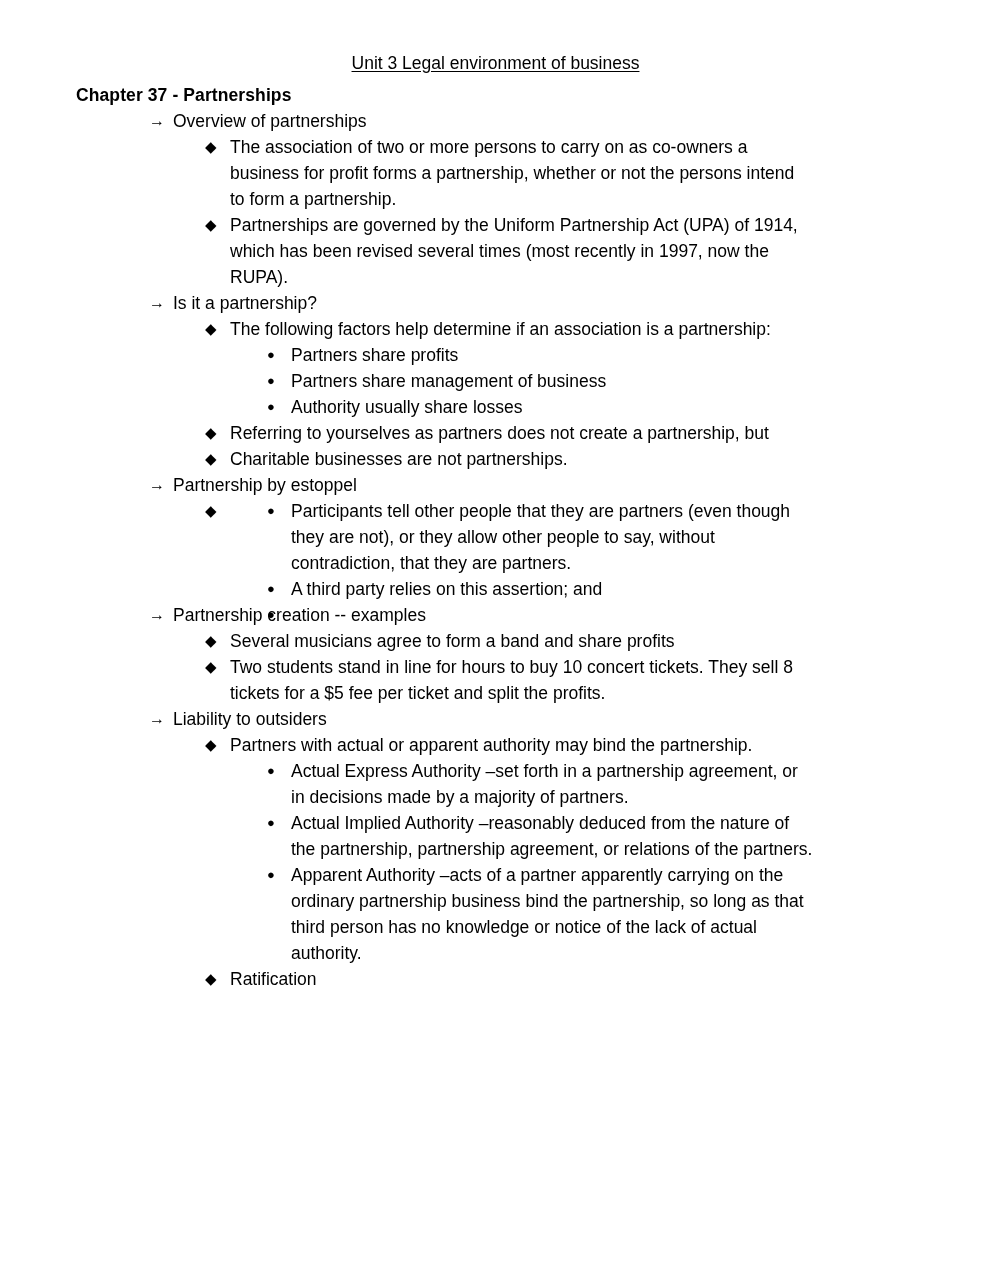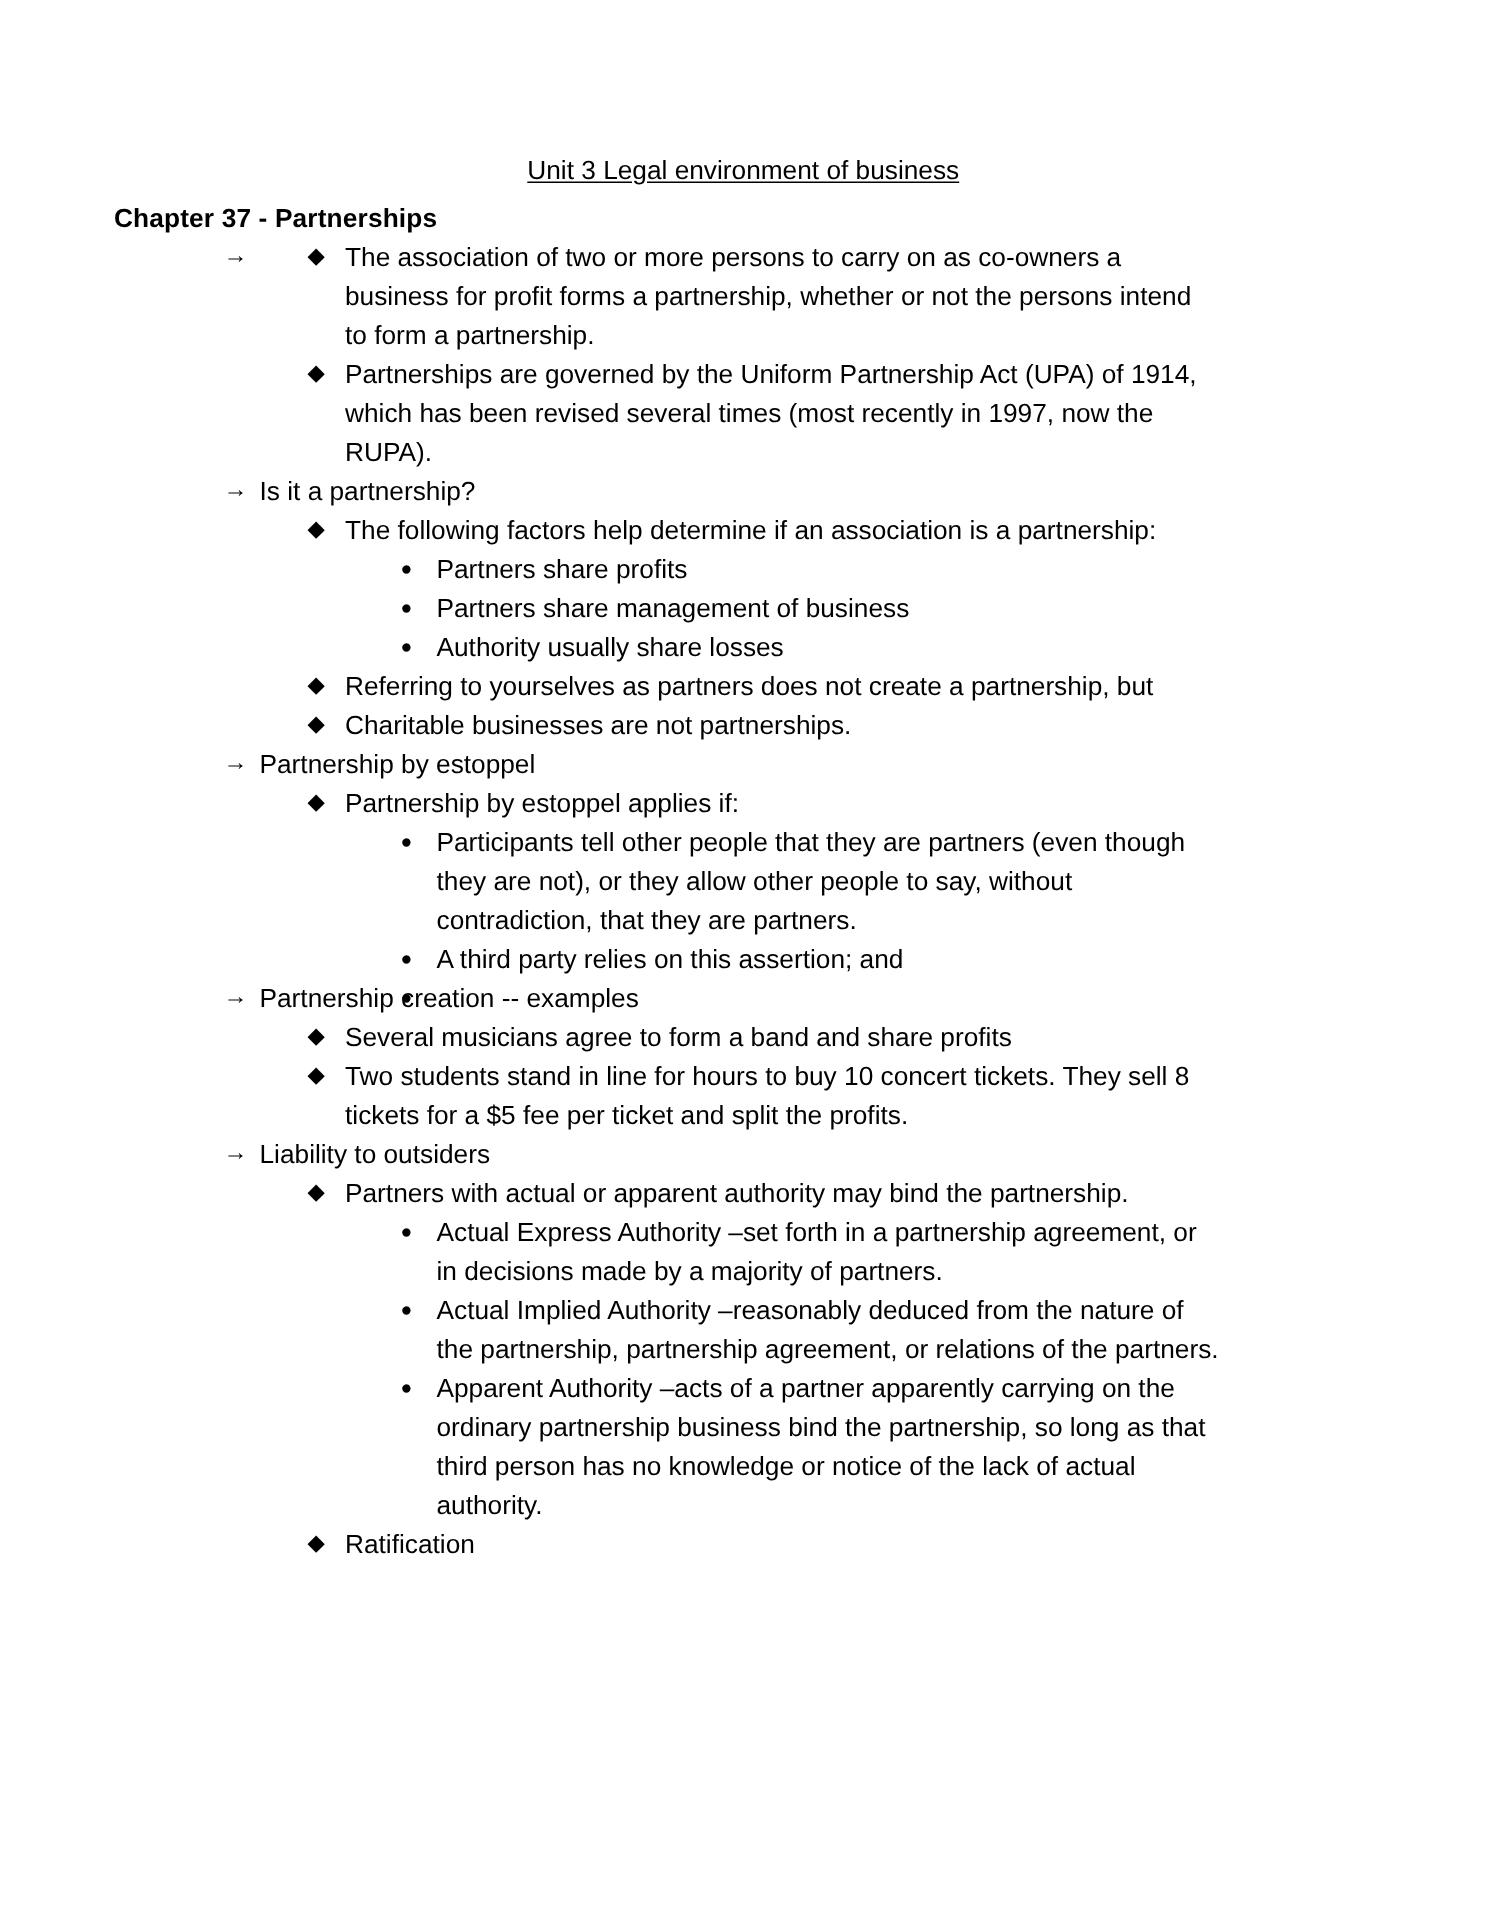--- a/index.html
+++ b/index.html
@@ -27,21 +27,21 @@
     top: 0;
     width: 991px;
   }
 
   
   .doc-title {
     text-align: center;
     font-size: 17.5px;
     line-height: 26px;
     margin: 0;
-    padding-top: 100px;
+    padding-top: 50px;
     font-weight: normal;
     text-decoration: underline;
     text-underline-offset: 2px;
   }
 
   
   .chapter-heading {
     font-size: 17.5px;
     line-height: 26px;
     font-weight: bold;
@@ -98,20 +98,21 @@
 
 <div class="page">
   <div class="content">
 
     <div class="doc-title">Unit 3 Legal environment of business</div>
 
     <div class="chapter-heading">Chapter 37 - Partnerships</div>
 
     <div class="row lvl1">
       <span class="marker">→</span>
+      <span class="txt">Overview of partnerships</span>
     </div>
 
     <div class="row lvl2">
       <span class="marker">◆</span>
       <span class="txt">
         <span>The association of two or more persons to carry on as co-owners a</span><br>
         <span>business for profit forms a partnership, whether or not the persons intend</span><br>
         <span>to form a partnership.</span>
       </span>
     </div>
@@ -162,21 +163,20 @@
       <span class="txt">Charitable businesses are not partnerships.</span>
     </div>
 
     <div class="row lvl1">
       <span class="marker">→</span>
       <span class="txt">Partnership by estoppel</span>
     </div>
 
     <div class="row lvl2">
       <span class="marker">◆</span>
-      <span class="txt">Partnership by estoppel applies if:</span>
     </div>
 
     <div class="row lvl3">
       <span class="marker">●</span>
       <span class="txt">
         <span>Participants tell other people that they are partners (even though</span><br>
         <span>they are not), or they allow other people to say, without</span><br>
         <span>contradiction, that they are partners.</span>
       </span>
     </div>

